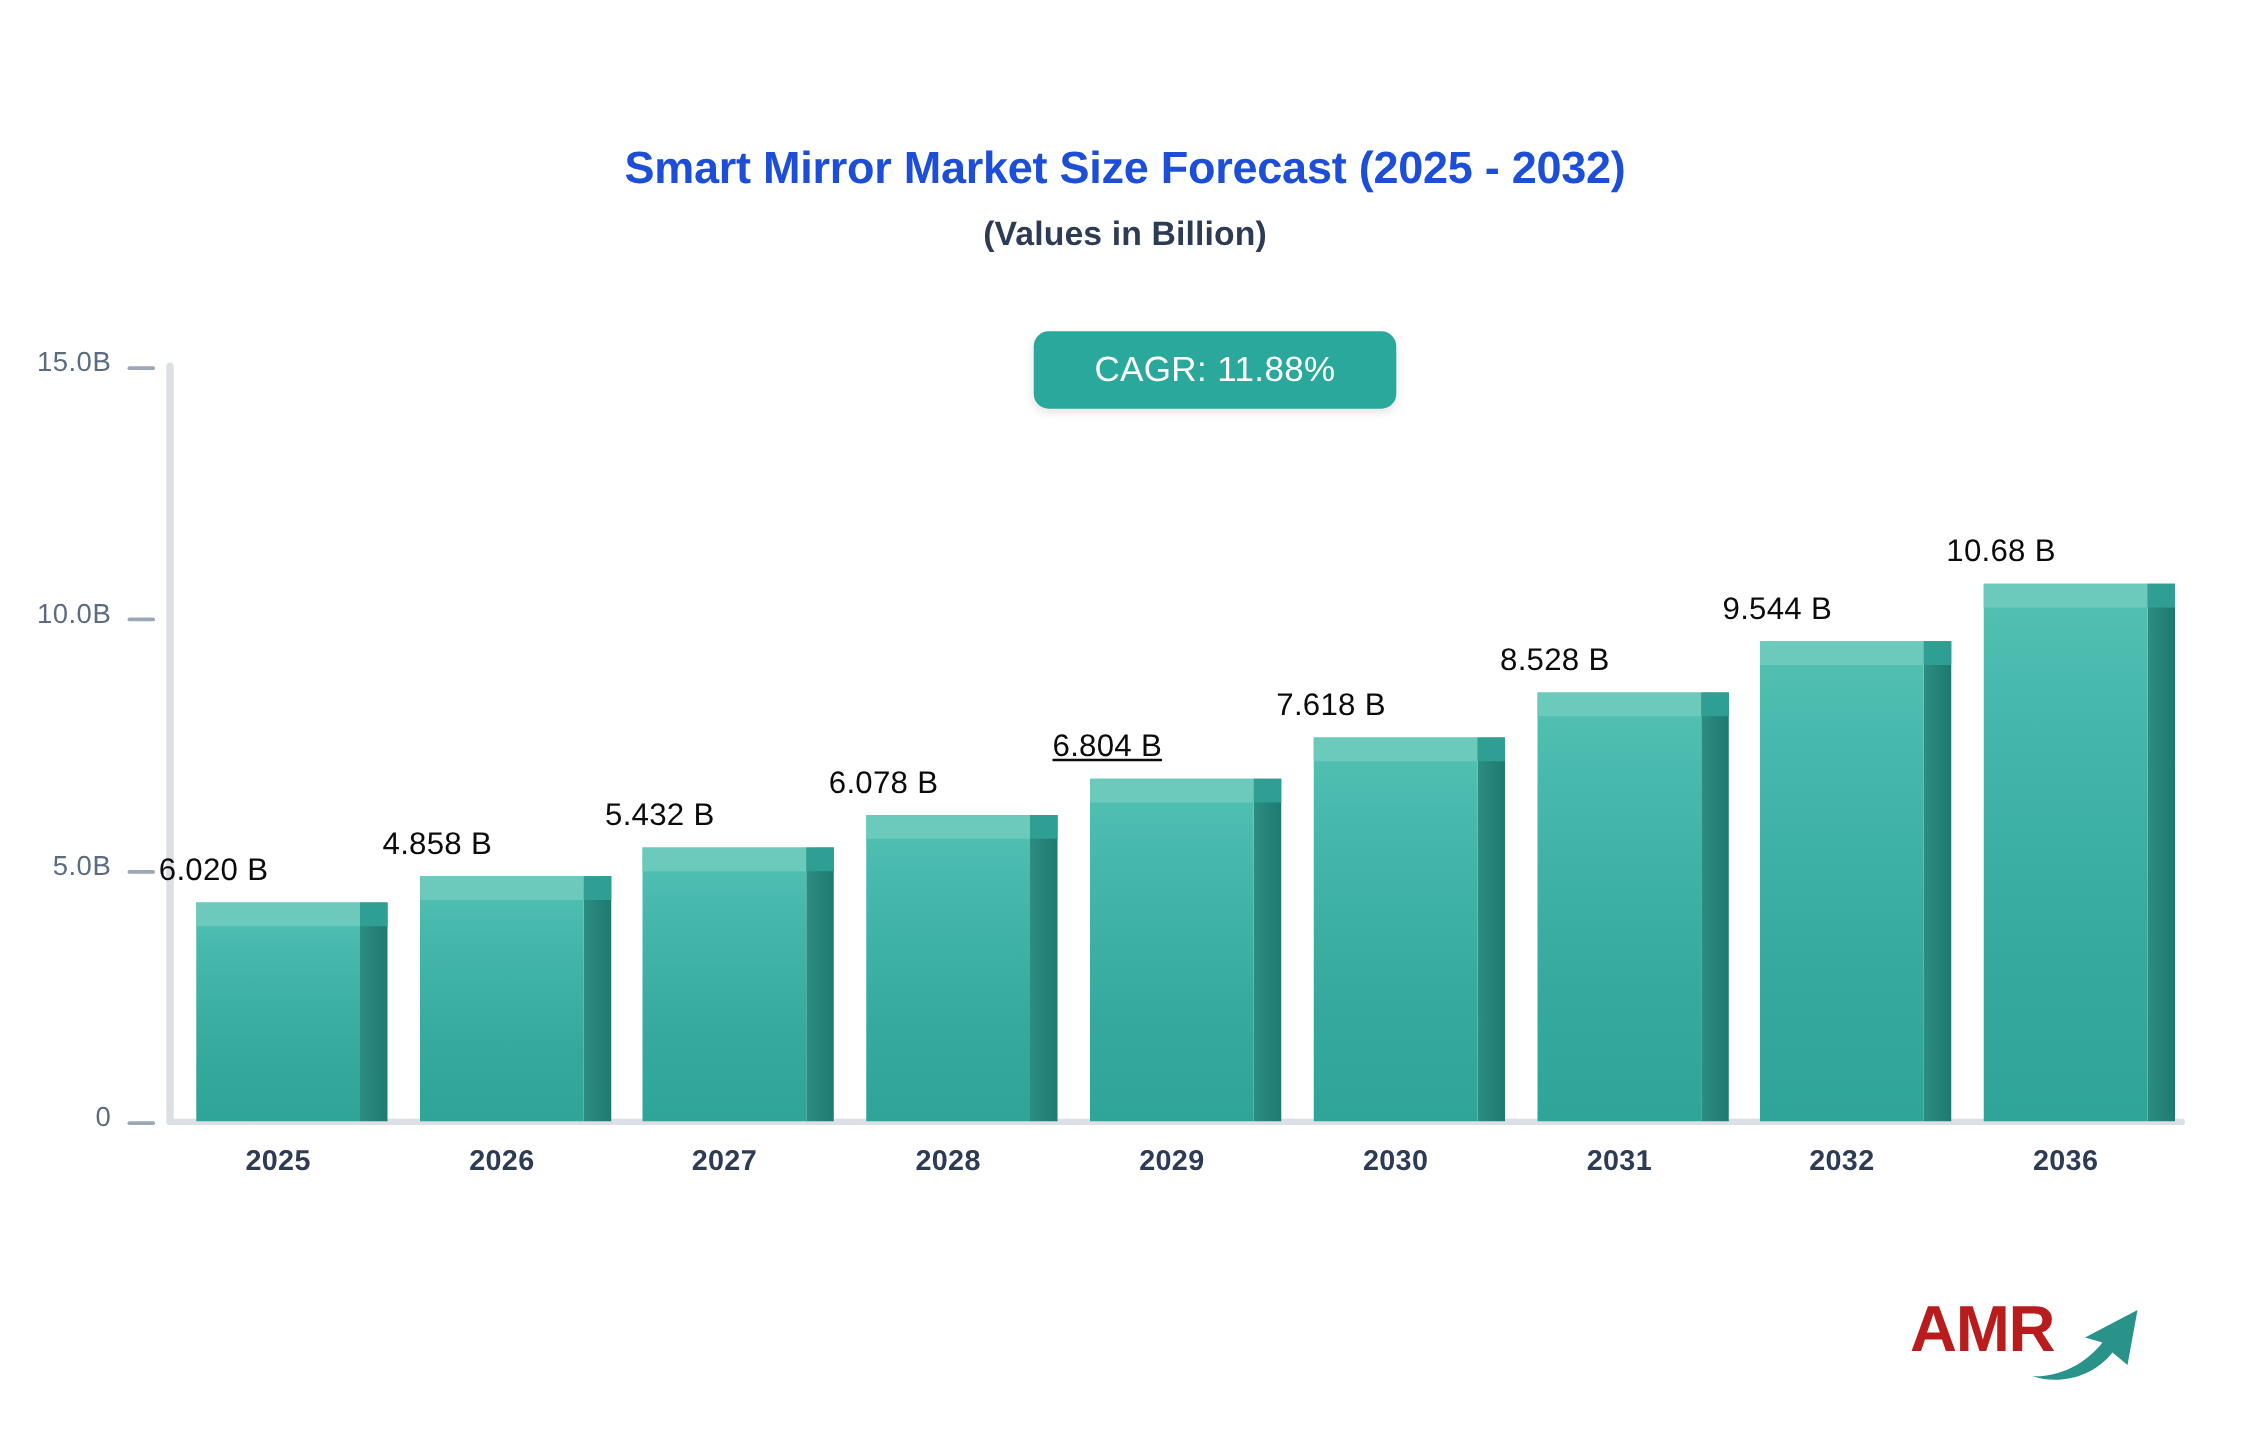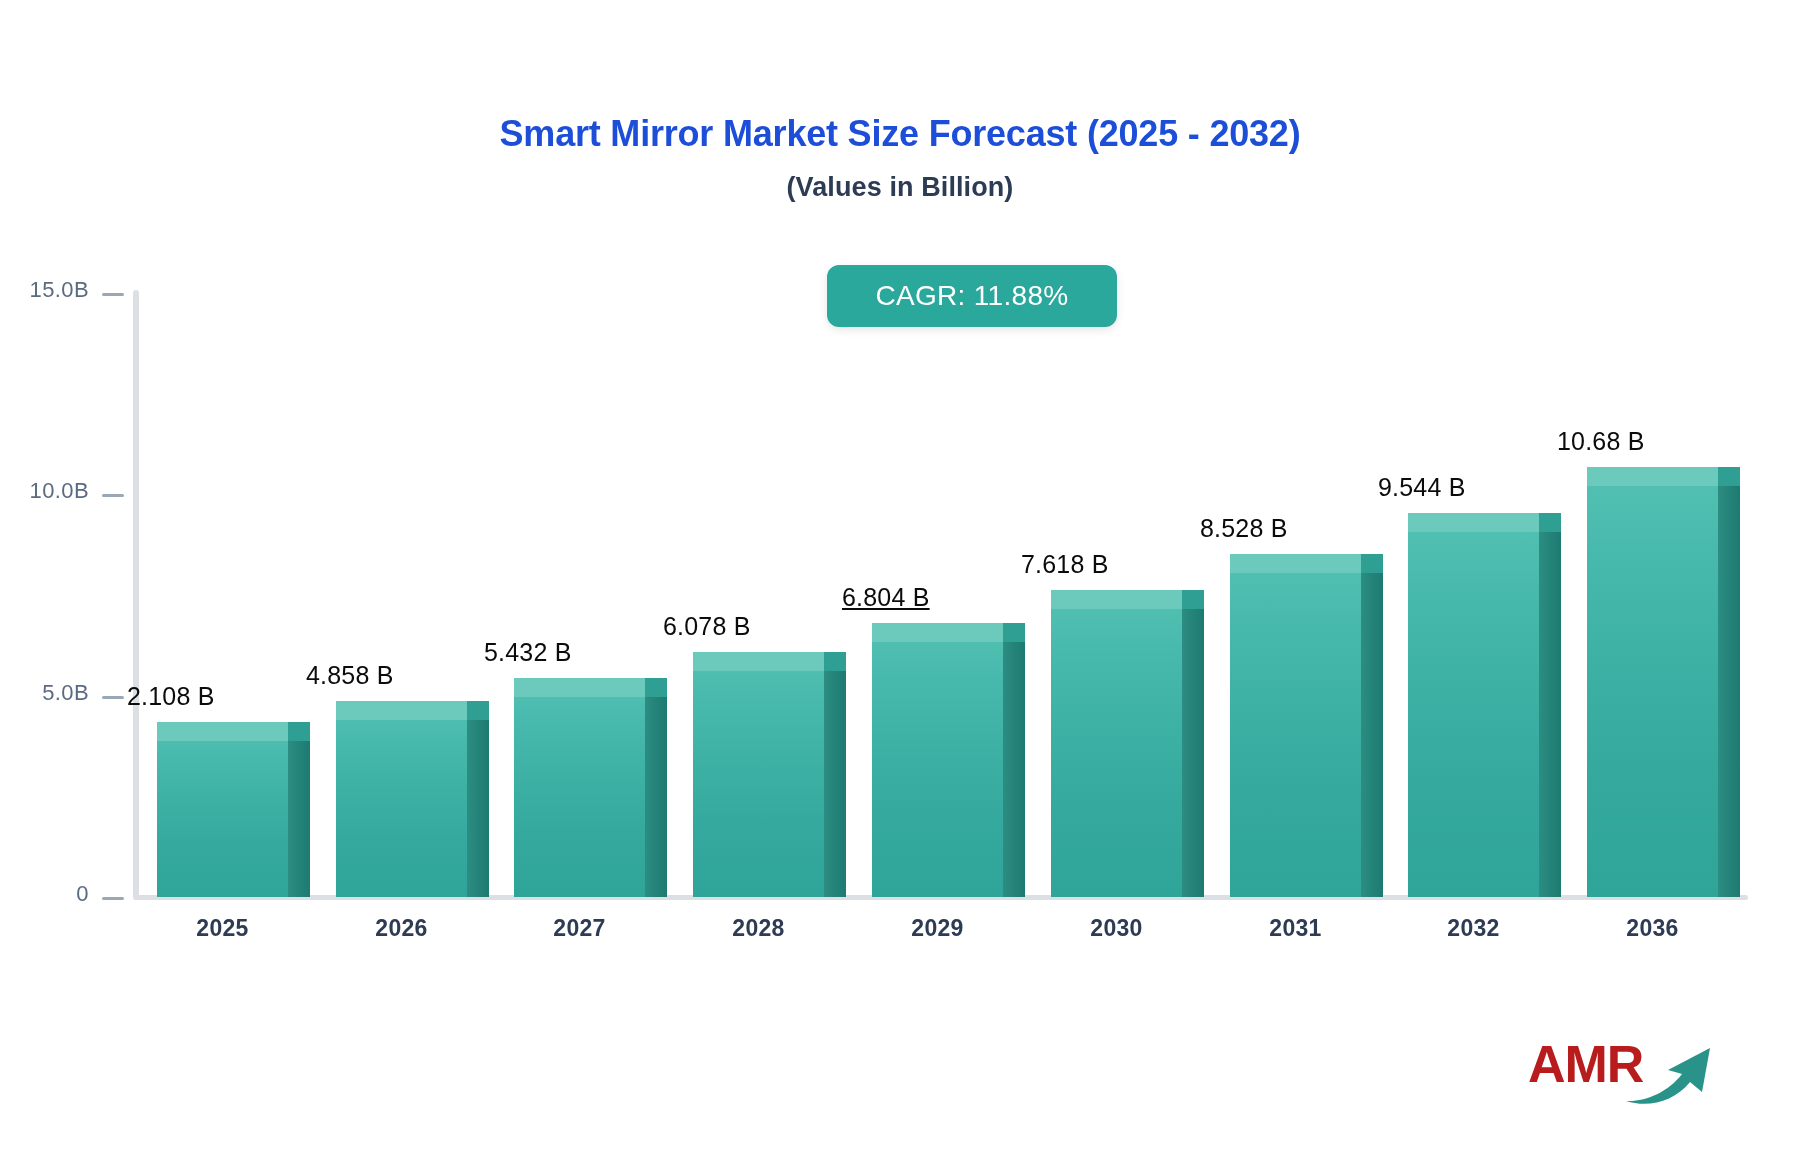--- a/index.html
+++ b/index.html
@@ -231,21 +231,21 @@
           <span class="tick-dash"></span>
         </div>
       </div>
     <div id="bars">
         <div class="bar-group" style="left: 157px; top: 721.84px; width: 131px; height: 175.16px;">
           <div class="bar-side-inner" style="top: 0px; height: 175.16px;"></div>
           <div class="bar-front" style="height: 175.16px;"></div>
           <div class="bar-top" style="top: 0px;"></div>
           <div class="bar-top-chamfer" style="right: -22px; top: 0px;"></div>
         </div>
-        <div class="bar-value-label" style="left: 127px; width: 191px; top: 681.84px;">2.108 B</div>
+        <div class="bar-value-label" style="left: 127px; width: 191px; top: 681.84px;">6.020 B</div>
         <div class="bar-group" style="left: 336px; top: 701.385px; width: 131px; height: 195.615px;">
           <div class="bar-side-inner" style="top: 0px; height: 195.615px;"></div>
           <div class="bar-front" style="height: 195.615px;"></div>
           <div class="bar-top" style="top: 0px;"></div>
           <div class="bar-top-chamfer" style="right: -22px; top: 0px;"></div>
         </div>
         <div class="bar-value-label" style="left: 306px; width: 191px; top: 661.385px;">4.858 B</div>
         <div class="bar-group" style="left: 514px; top: 678.271px; width: 131px; height: 218.729px;">
           <div class="bar-side-inner" style="top: 0px; height: 218.729px;"></div>
           <div class="bar-front" style="height: 218.729px;"></div>

